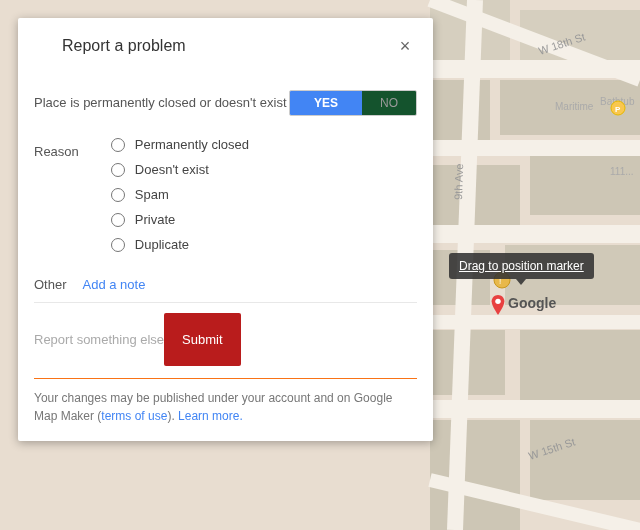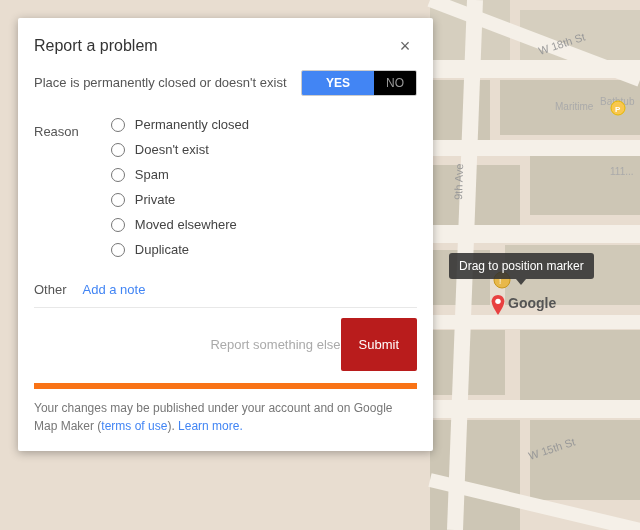--- a/index.html
+++ b/index.html
@@ -42,20 +42,21 @@
       padding: 0;
       z-index: 10;
     }
 
     .dialog-header {
       display: flex;
       align-items: center;
       justify-content: space-between;
       padding: 16px 16px 12px 16px;
       border-bottom: none;
+      margin-left: 28px;
     }
 
     .dialog-title {
       font-size: 16px;
       font-weight: 400;
       color: #333;
     }
 
     .close-btn {
       background: none;
@@ -74,20 +75,21 @@
 
     .dialog-body {
       padding: 0 16px 16px 16px;
     }
 
     .toggle-row {
       display: flex;
       align-items: center;
       justify-content: space-between;
       margin-bottom: 16px;
+      margin-top: 20px;
     }
 
     .toggle-label {
       color: #555;
       font-size: 13px;
       flex: 1;
       line-height: 1.4;
     }
 
     .toggle-switch {
@@ -102,24 +104,24 @@
     .toggle-yes {
       background: #4285f4;
       color: #fff;
       font-size: 12px;
       font-weight: bold;
       padding: 5px 24px;
       cursor: pointer;
     }
 
     .toggle-no {
-      background: #000000;
+      background: #14532d;
       color: #999;
       font-size: 12px;
-      padding: 5px 12px;
+      padding: 5px 18px;
       cursor: pointer;
     }
 
     .reason-section {
       margin-bottom: 14px;
     }
 
     .reason-label {
       font-size: 13px;
       color: #555;
@@ -174,21 +176,21 @@
     .add-note-link {
       color: #4285f4;
       text-decoration: none;
       font-size: 13px;
       cursor: pointer;
     }
 
     .report-else-row {
       display: flex;
       align-items: center;
-      justify-content: flex-end;
+      justify-content: flex-start;
       margin-top: 10px;
       padding-top: 10px;
       border-top: 1px solid #e8e8e8;
     }
 
     .report-else-text {
       color: #aaa;
       font-size: 13px;
     }
 
@@ -200,21 +202,21 @@
       padding: 19px 18px;
       font-size: 13px;
       cursor: pointer;
     }
 
     .footer-text {
       margin-top: 12px;
       font-size: 12px;
       color: #777;
       line-height: 1.5;
-      border-top: 6px solid #f97316;
+      border-top: 1px solid #f97316;
       padding-top: 10px;
     }
 
     .footer-link {
       color: #4285f4;
       text-decoration: none;
       cursor: pointer;
     }
 
     
@@ -222,20 +224,21 @@
       position: absolute;
       top: 253px;
       left: 449px;
       background: rgba(50, 50, 50, 0.88);
       color: #fff;
       font-size: 12px;
       padding: 6px 10px;
       border-radius: 3px;
       white-space: nowrap;
       z-index: 5;
+      text-decoration: underline;
     }
 
     .map-tooltip::after {
       content: '';
       position: absolute;
       bottom: -6px;
       left: 50%;
       transform: translateX(-50%);
       border-width: 6px 5px 0 5px;
       border-style: solid;
@@ -357,24 +360,20 @@
           <label class="radio-option">
             <input type="radio" name="reason" style="">
             <label>Spam</label>
           </label>
           <label class="radio-option">
             <input type="radio" name="reason" style="">
             <label>Private</label>
           </label>
           <label class="radio-option">
             <input type="radio" name="reason" style="">
-            <label>Moved elsewhere</label>
-          </label>
-          <label class="radio-option">
-            <input type="radio" name="reason" style="">
             <label>Duplicate</label>
           </label>
         </div>
       </div>
     </div>
 
     <div class="other-row">
       <span class="other-label">Other</span>
       <a class="add-note-link">Add a note</a>
     </div>

